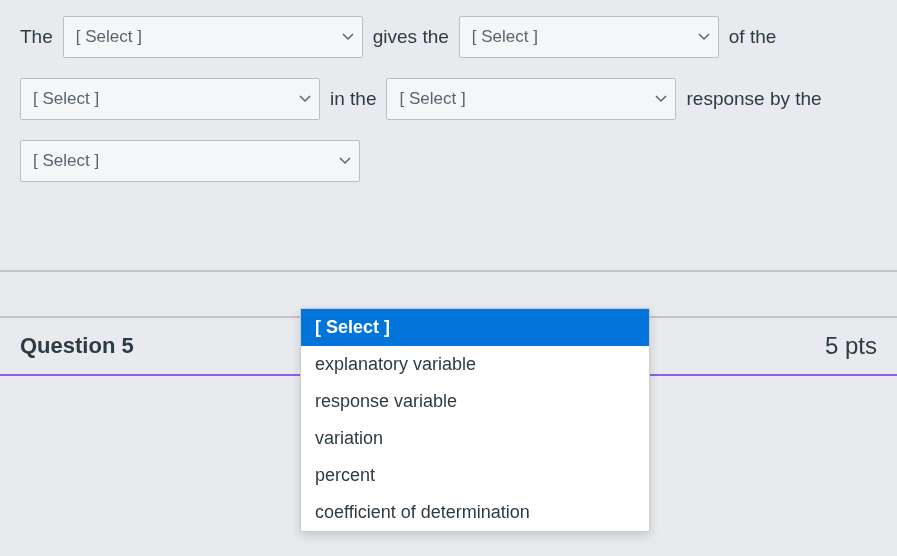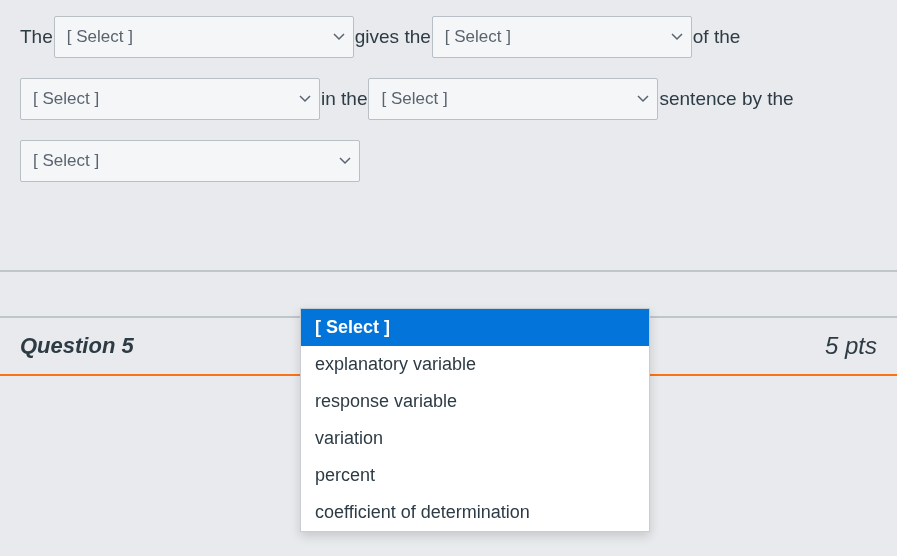--- a/index.html
+++ b/index.html
@@ -16,21 +16,21 @@
     }
     .instruction {
       font-size: 19px;
       line-height: 1.5;
       margin-bottom: 28px;
       color: #2d3b45;
     }
     .sentence-row {
       display: flex;
       align-items: center;
-      gap: 1px;
+      gap: 10px;
       margin-bottom: 20px;
       flex-wrap: nowrap;
     }
     .txt {
       font-size: 19px;
       color: #2d3b45;
       white-space: nowrap;
     }
     .select {
       position: relative;
@@ -88,23 +88,22 @@
     .divider-section {
       border-top: 2px solid #c0c5c9;
       margin-top: 88px;
     }
     .question-header {
       display: flex;
       justify-content: space-between;
       align-items: center;
       padding: 14px 20px;
       border-top: 2px solid #c0c5c9;
-      border-bottom: 2px solid #f97316;
+      border-bottom: 2px solid #8b5cf6;
       margin-top: 44px;
-      font-style: italic;
     }
     .qtitle {
       font-size: 22px;
       font-weight: 700;
       color: #2d3b45;
     }
     .qpts {
       font-size: 24px;
       color: #2d3b45;
     }
@@ -149,21 +148,21 @@
     </div>
     <span class="txt">in the</span>
     <div class="select w4">
       <span>[ Select ]</span>
       <span class="chev">
         <svg width="12" height="8" viewBox="0 0 12 8">
             <path d="M1 1l5 5 5-5" stroke="#5a6470" stroke-width="1.5" fill="none"></path>
           </svg>
       </span>
     </div>
-    <span class="txt">sentence by the</span>
+    <span class="txt">response by the</span>
   </div>
 
   <div class="sentence-row row3-wrap">
     <div class="select w5">
       <span>[ Select ]</span>
       <span class="chev">
         <svg width="12" height="8" viewBox="0 0 12 8">
             <path d="M1 1l5 5 5-5" stroke="#5a6470" stroke-width="1.5" fill="none"></path>
           </svg>
       </span>

